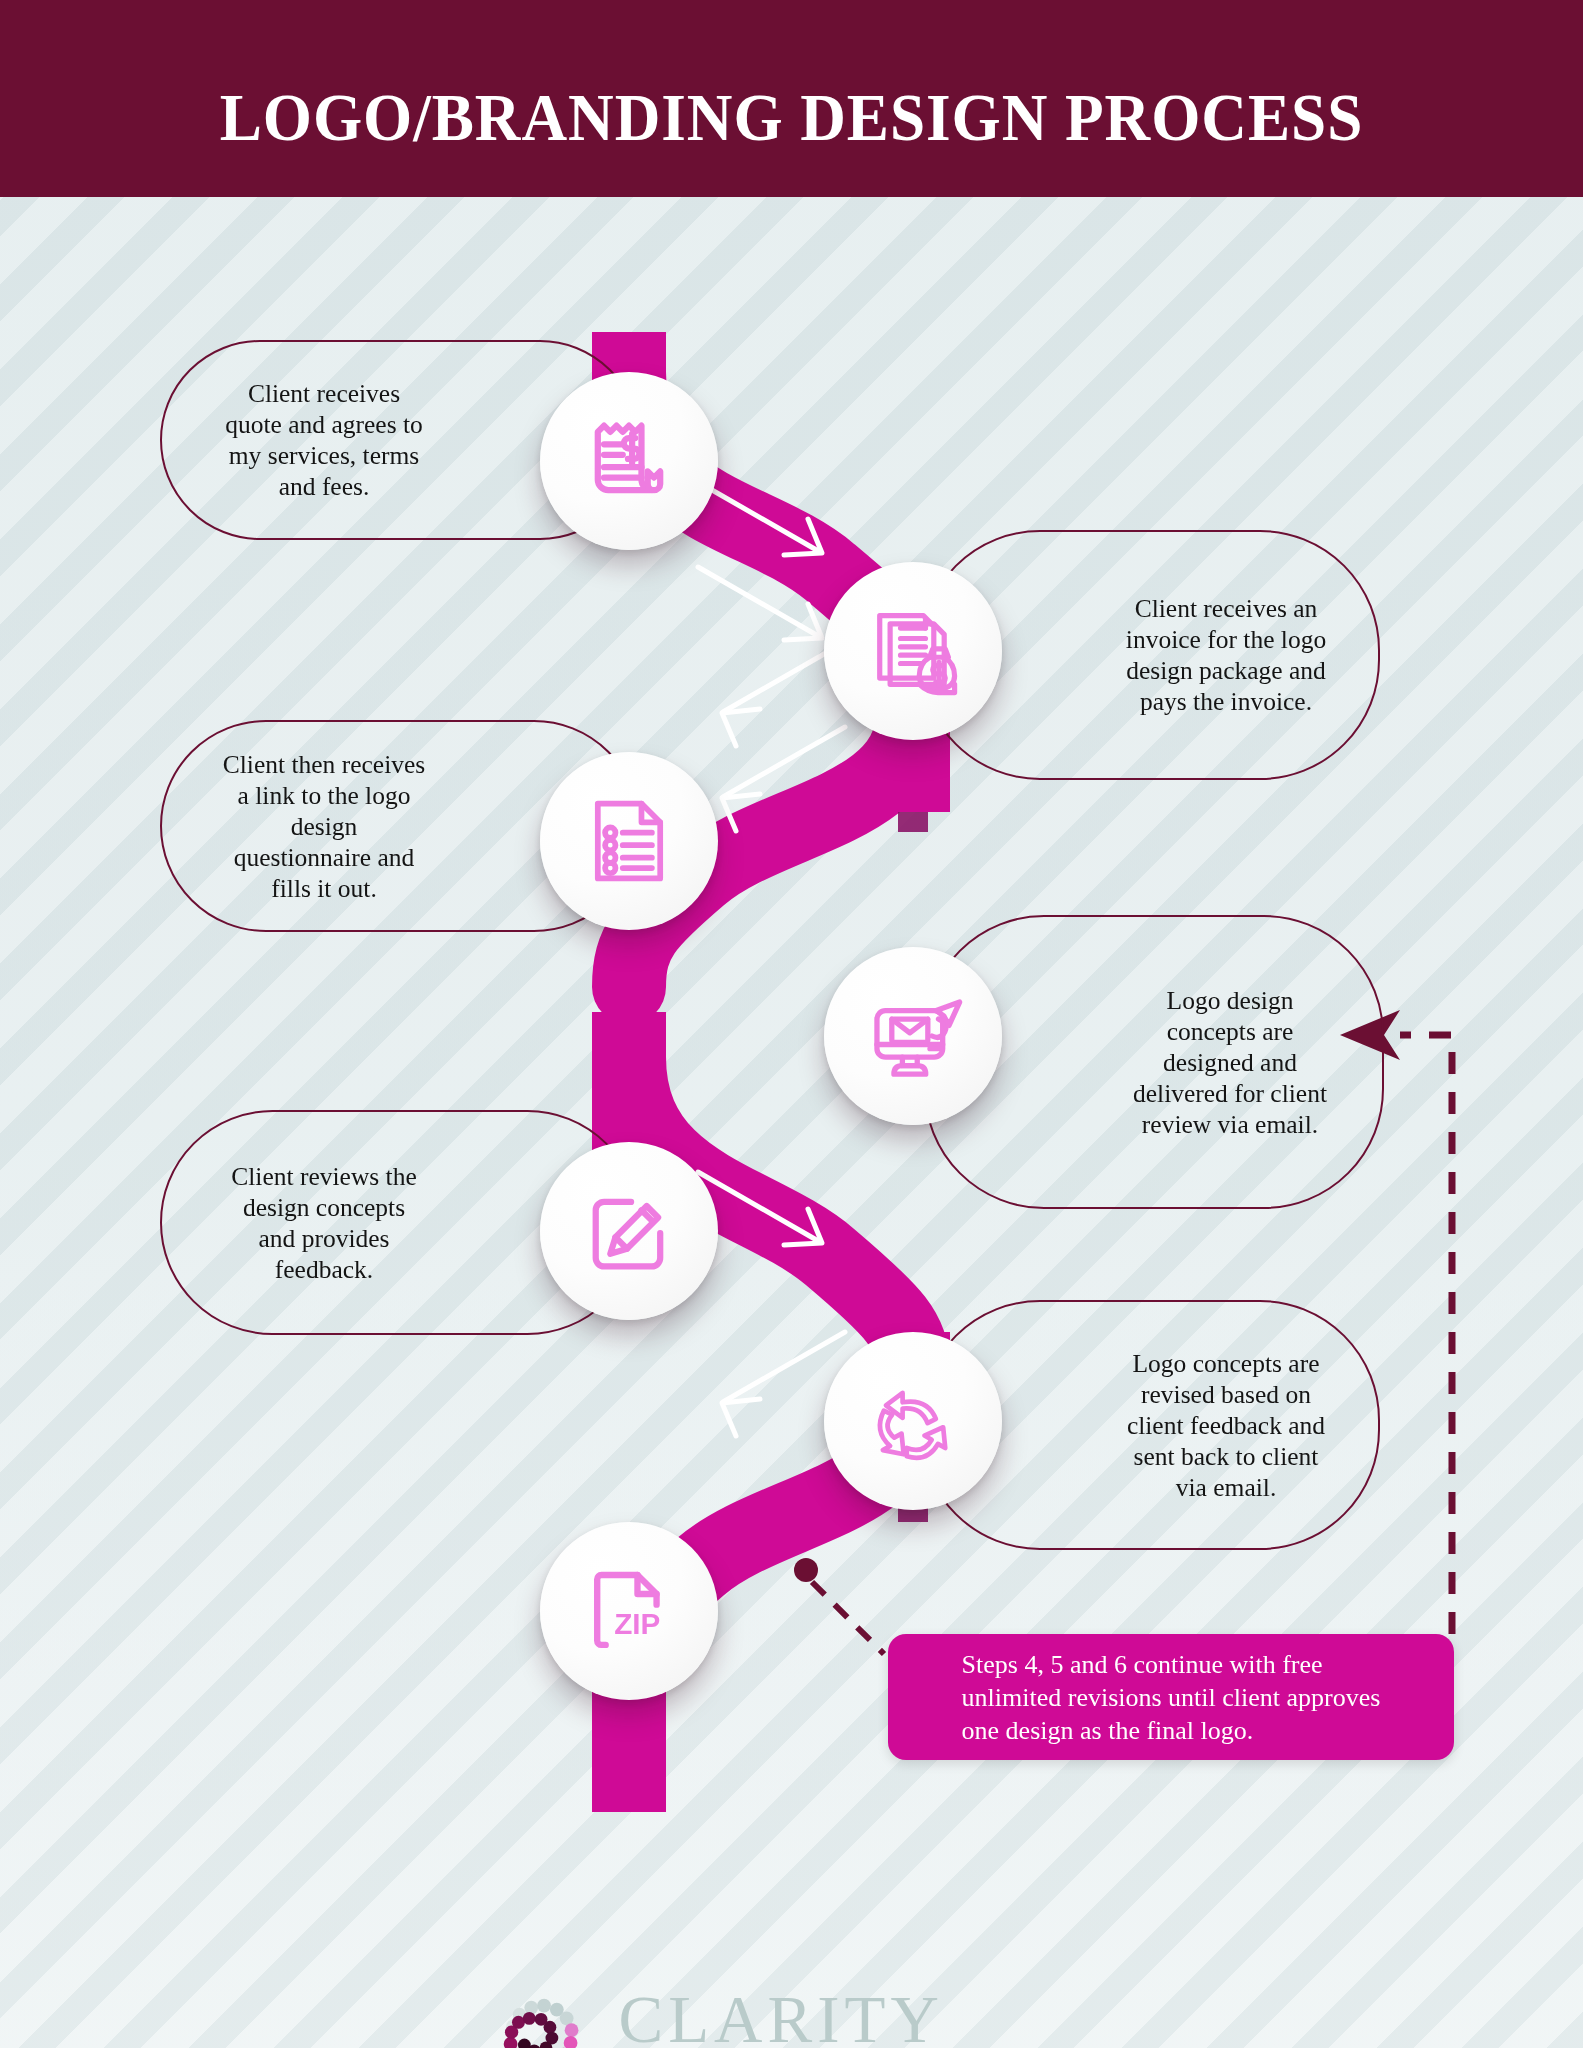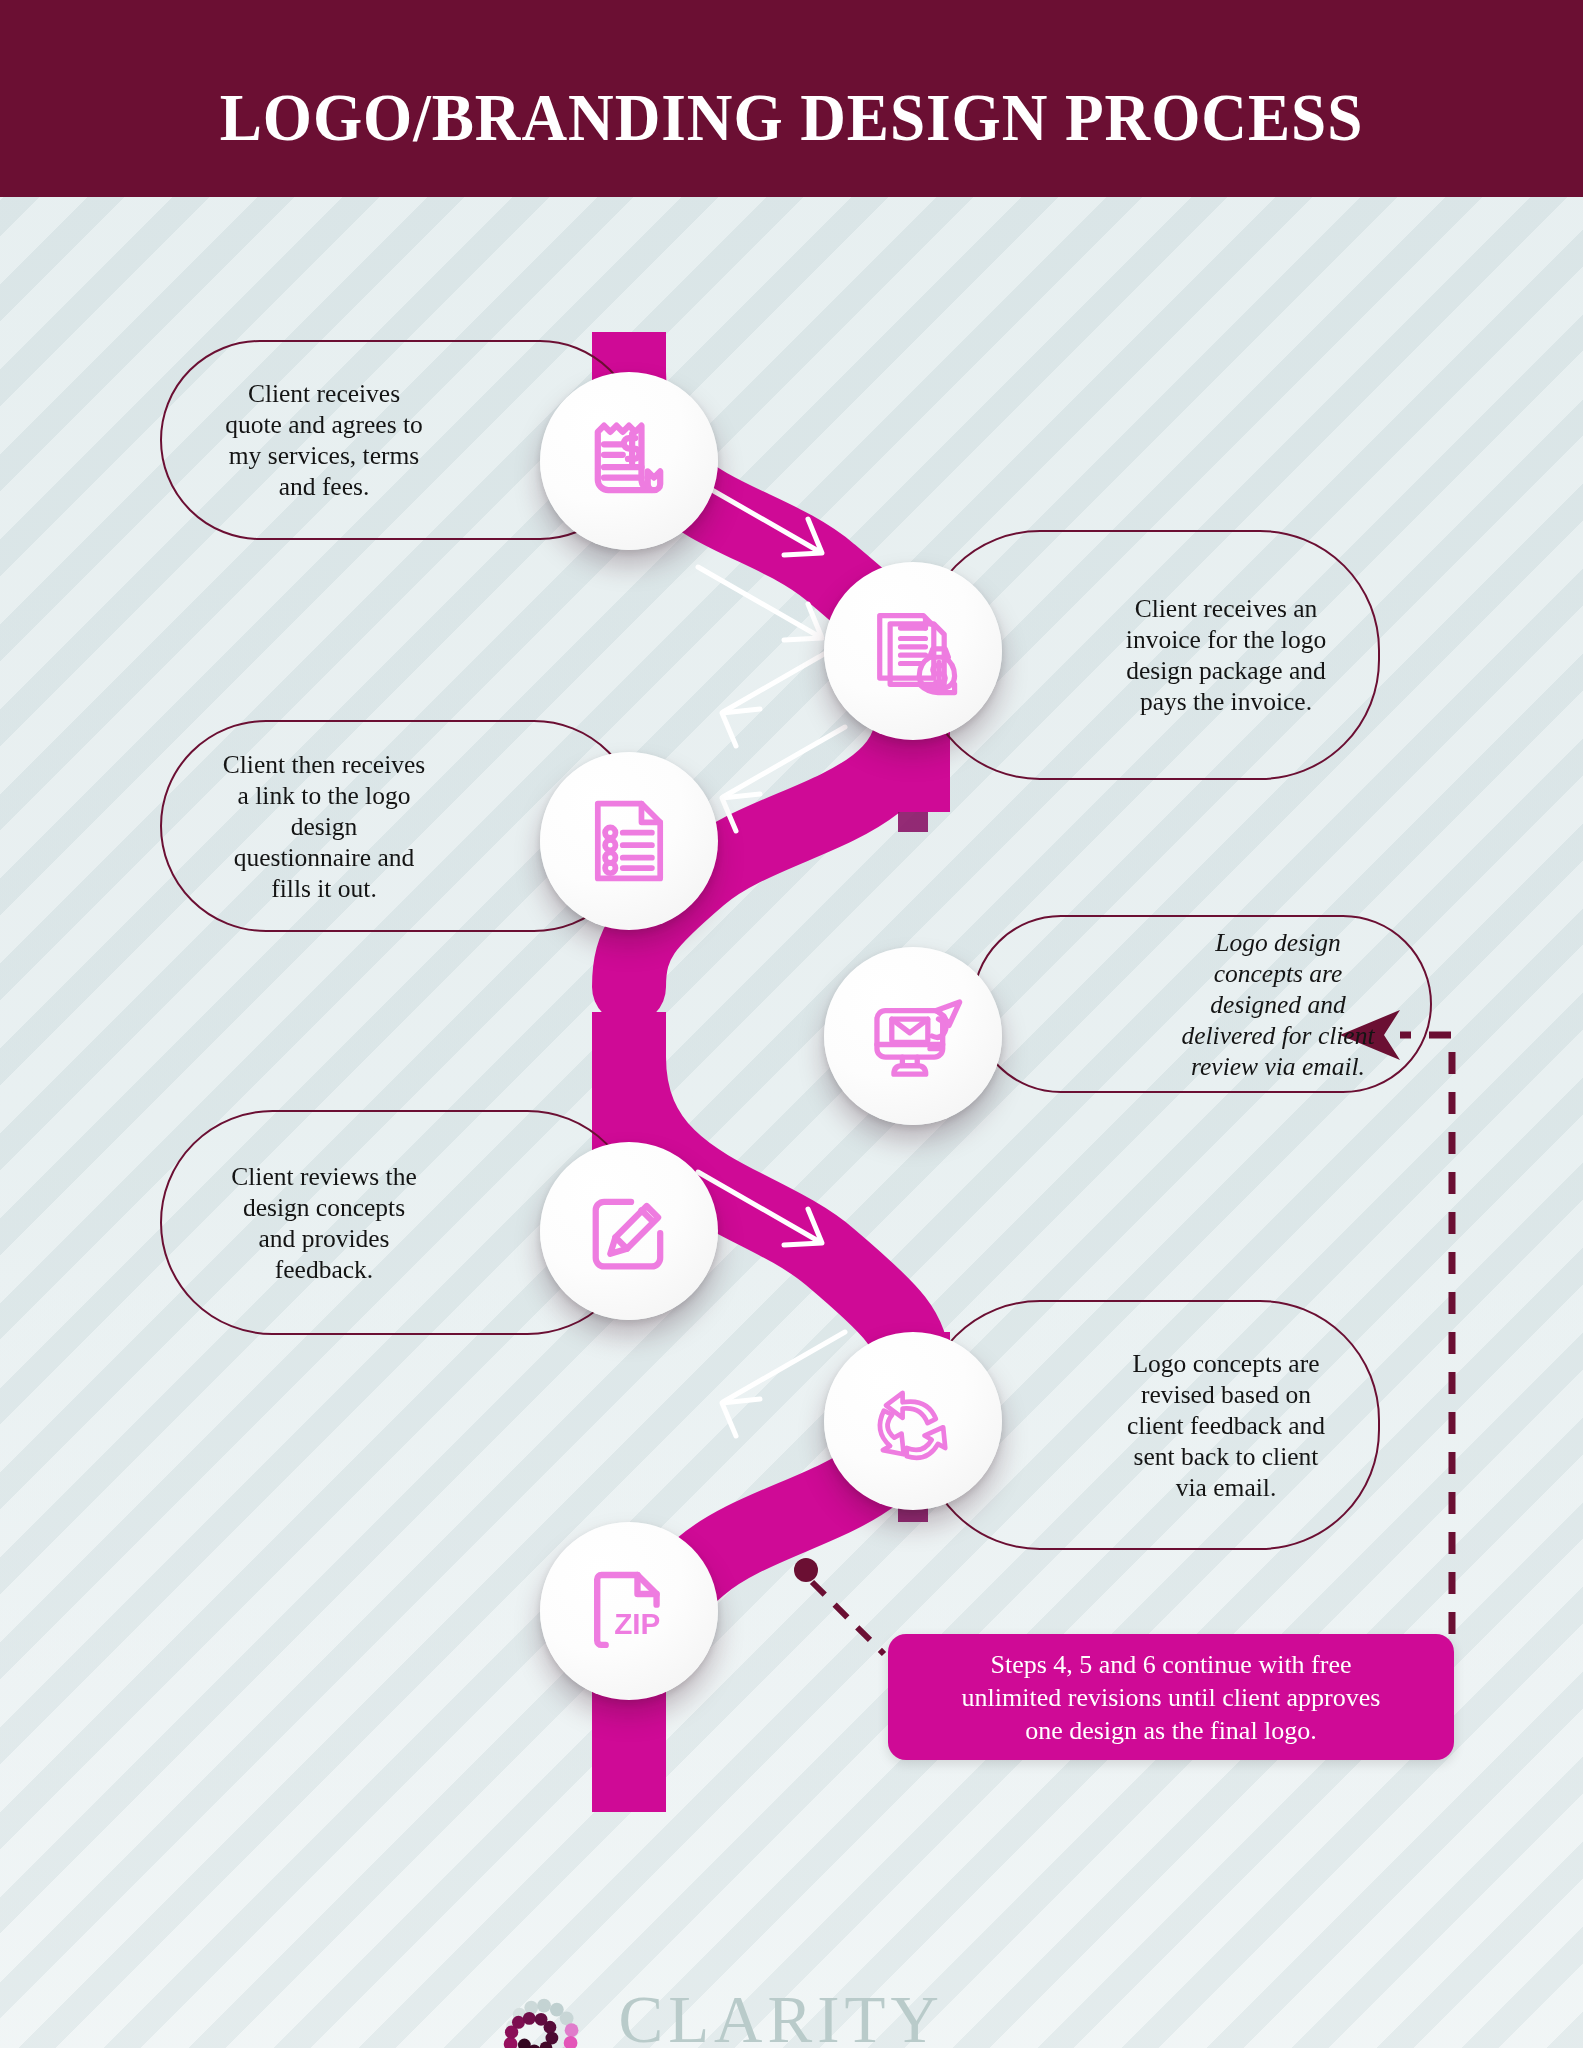--- a/index.html
+++ b/index.html
@@ -74,21 +74,21 @@
     position:absolute;
     left:888px;top:1634px;width:566px;height:126px;
     background:#cf0a96;
     border-radius:18px;
     display:flex;align-items:center;justify-content:center;
     box-shadow:0 4px 12px rgba(0,0,0,0.12);
   }
   #callout-text{
     color:#ffffff;
     font-family:"Liberation Serif", serif;
-    font-size:26px;line-height:33px;text-align:center;
+    font-size:26px;line-height:33px;text-align:left;
     padding:0 18px;white-space:pre-line;
   }
 
   
   #footer{
     position:absolute;left:0;top:1953px;width:1583px;height:178px;
     display:flex;align-items:center;justify-content:center;
   }
   #logo-wrap{display:flex;align-items:center;gap:14px;}
   #logo-text{display:flex;flex-direction:column;align-items:flex-start;}
@@ -207,21 +207,21 @@
   </div>
 
   <div class="pill left" style="left:160px;top:720px;width:480px;height:212px;">
     <div class="pill-text">Client then receives
 a link to the logo
 design
 questionnaire and
 fills it out.</div>
   </div>
 
-  <div class="pill right" style="left:972px;top:915px;width:460px;height:178px;font-style:italic;">
+  <div class="pill right" style="left:924px;top:915px;width:460px;height:294px;">
     <div class="pill-text">Logo design
 concepts are
 designed and
 delivered for client
 review via email.</div>
   </div>
 
   <div class="pill left" style="left:160px;top:1110px;width:480px;height:225px;">
     <div class="pill-text">Client reviews the
 design concepts

